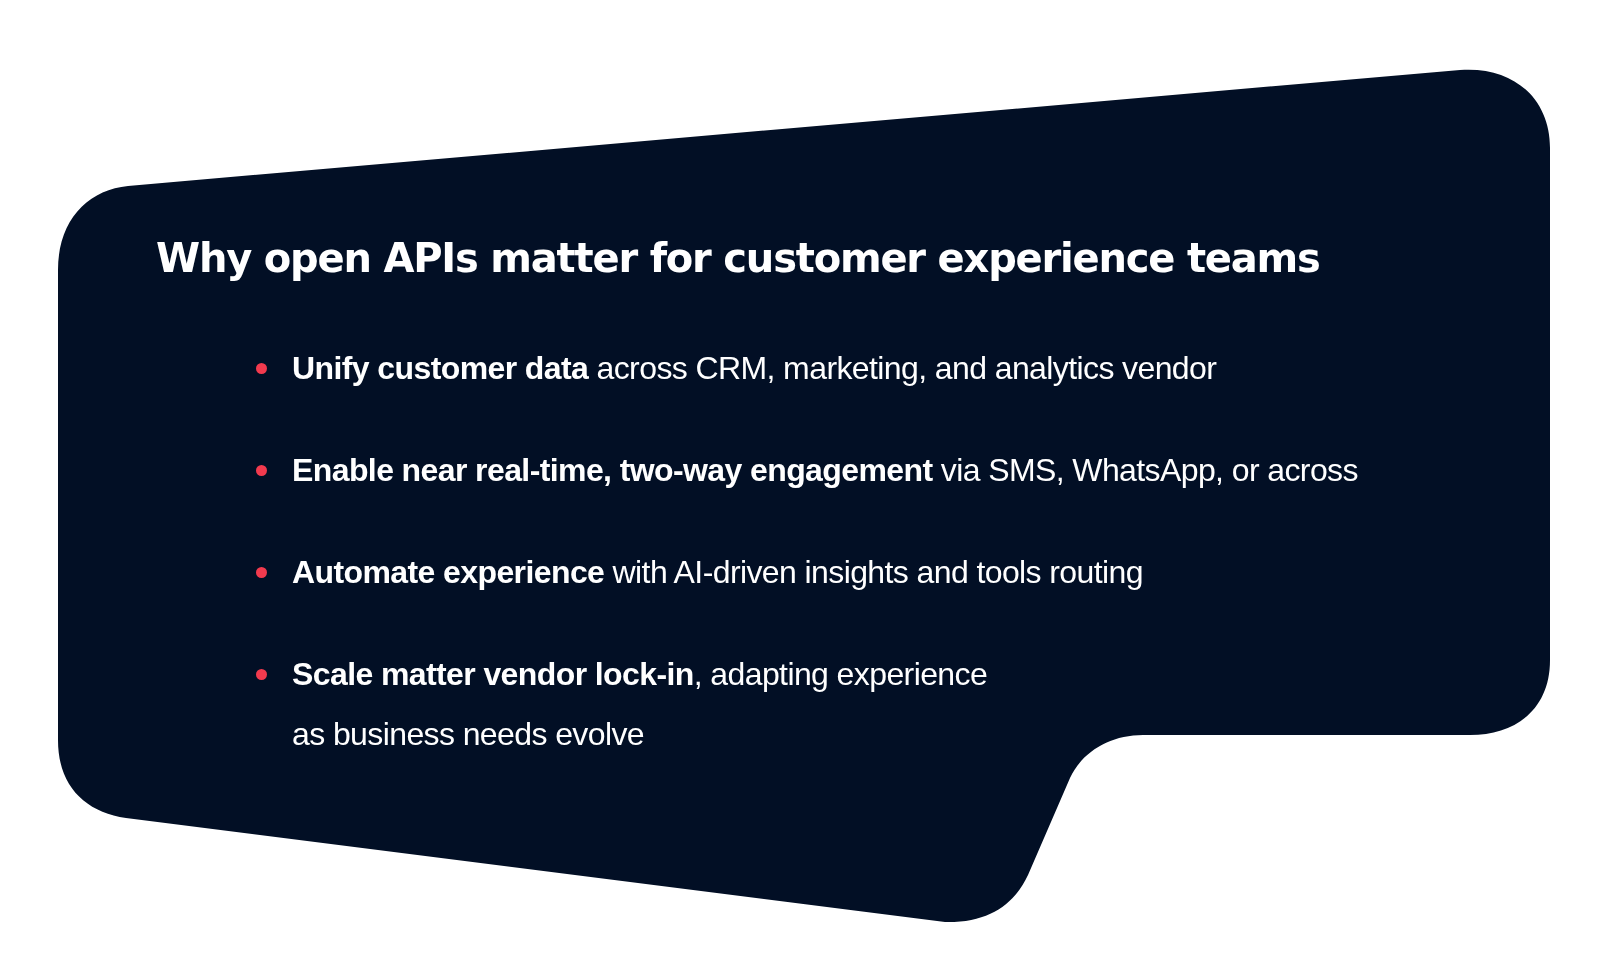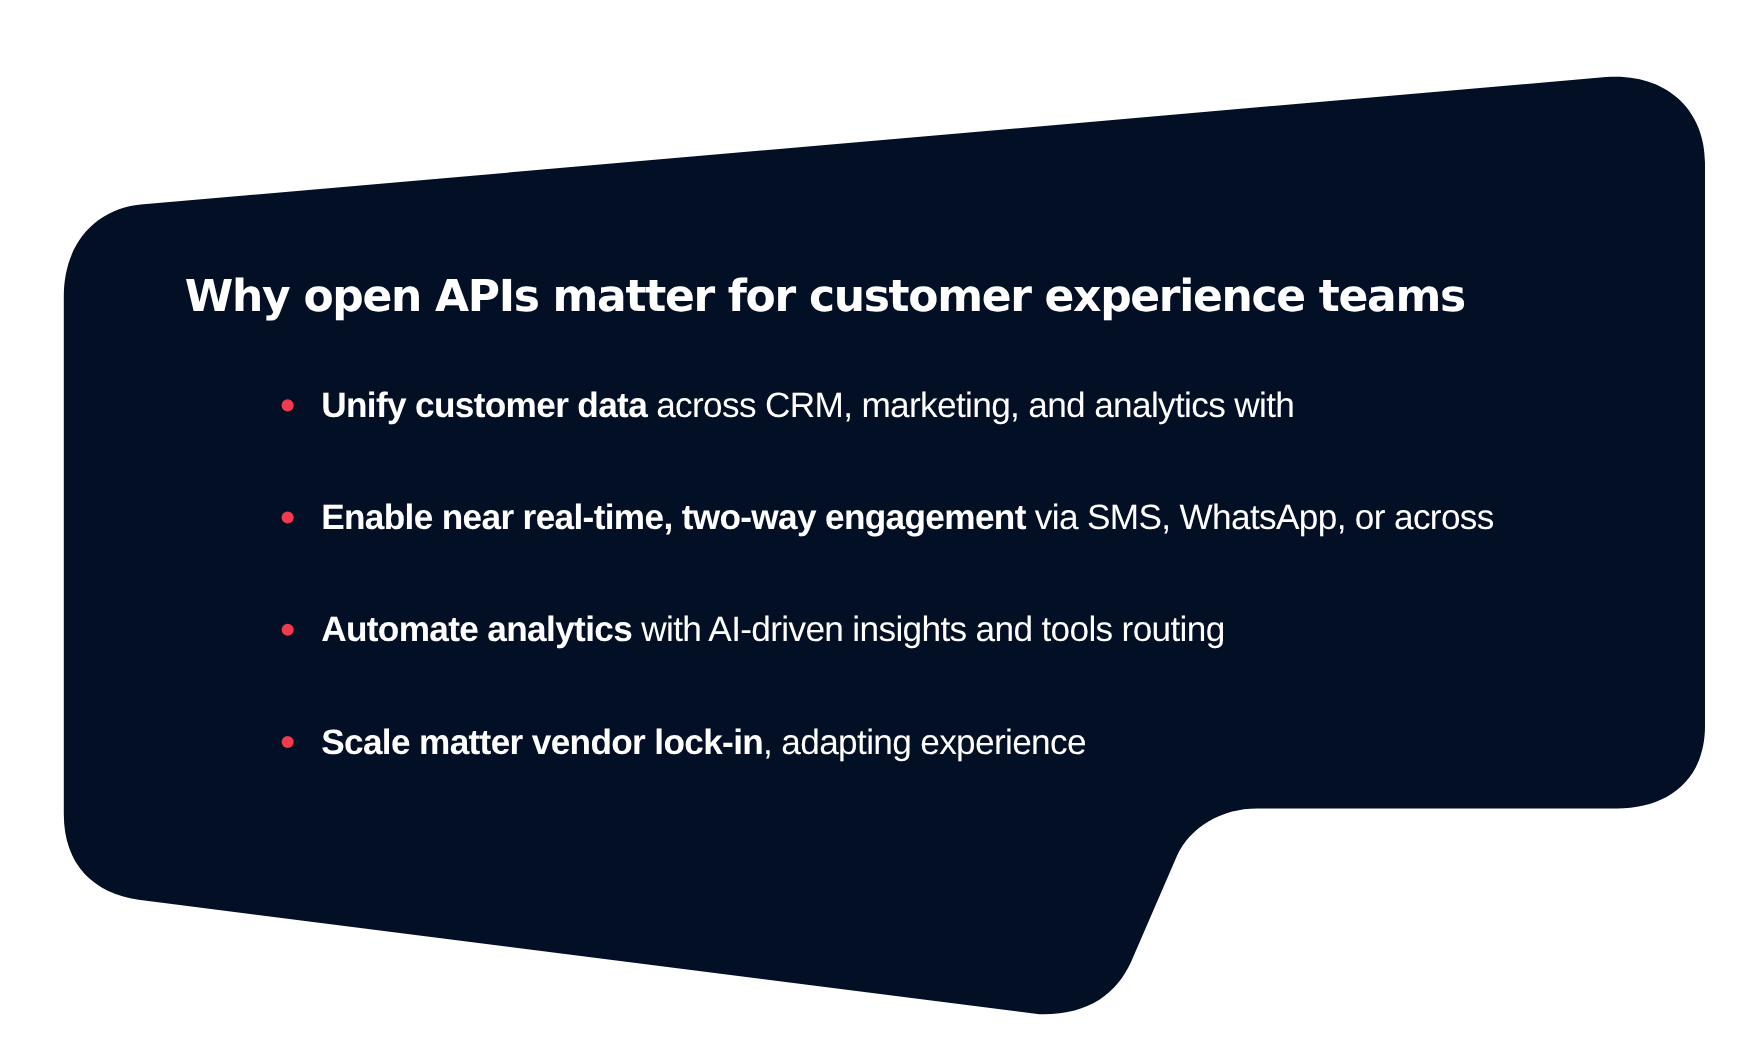--- a/index.html
+++ b/index.html
@@ -28,21 +28,21 @@
       top: 0;
       width: 1600px;
       height: 966px;
       font-family: "Liberation Sans", "DejaVu Sans", sans-serif;
       color: #ffffff;
     }
     .title {
       position: absolute;
       left: 156px;
       top: 232px;
-      margin: 12px;
+      margin: 0;
       font-family: "DejaVu Sans", sans-serif;
       font-weight: bold;
       font-size: 40px;
       letter-spacing: -1.2px;
       line-height: 52px;
       white-space: nowrap;
     }
     .bullets {
       position: absolute;
       left: 0;
@@ -102,30 +102,30 @@
          L 58 270
          C 58 220, 88 190, 128 186 Z" fill="#020f25"></path>
   </svg>
 
   <div class="content" style="color: rgb(255, 255, 255);">
     <h1 class="title">Why open APIs matter for customer experience teams</h1>
 
     <ul class="bullets">
       <li class="bullet-item" style="top:338px;">
         <span class="bullet-dot" style="background: rgb(242, 58, 78);"></span>
-        <span class="bullet-text"><b>Unify customer data</b><span class="rest"> across CRM, marketing, and analytics with</span></span>
+        <span class="bullet-text"><b>Unify customer data</b><span class="rest"> across CRM, marketing, and analytics vendor</span></span>
       </li>
       <li class="bullet-item" style="top:440px;">
         <span class="bullet-dot" style="background: rgb(242, 58, 78);"></span>
         <span class="bullet-text"><b>Enable near real-time, two-way engagement</b><span class="rest"> via SMS, WhatsApp, or across</span></span>
       </li>
       <li class="bullet-item" style="top:542px;">
         <span class="bullet-dot" style="background: rgb(242, 58, 78);"></span>
-        <span class="bullet-text"><b>Automate analytics</b><span class="rest"> with AI-driven insights and tools routing</span></span>
+        <span class="bullet-text"><b>Automate experience</b><span class="rest"> with AI-driven insights and tools routing</span></span>
       </li>
       <li class="bullet-item" style="top:644px;">
         <span class="bullet-dot" style="background: rgb(242, 58, 78);"></span>
-        <span class="bullet-text"><b>Scale matter vendor lock-in</b><span class="rest">, adapting experience</span></span>
+        <span class="bullet-text"><b>Scale matter vendor lock-in</b><span class="rest">, adapting experience</span><span class="continuation">as business needs evolve</span></span>
       </li>
     </ul>
   </div>
 
 </div>
 
 </body></html>

